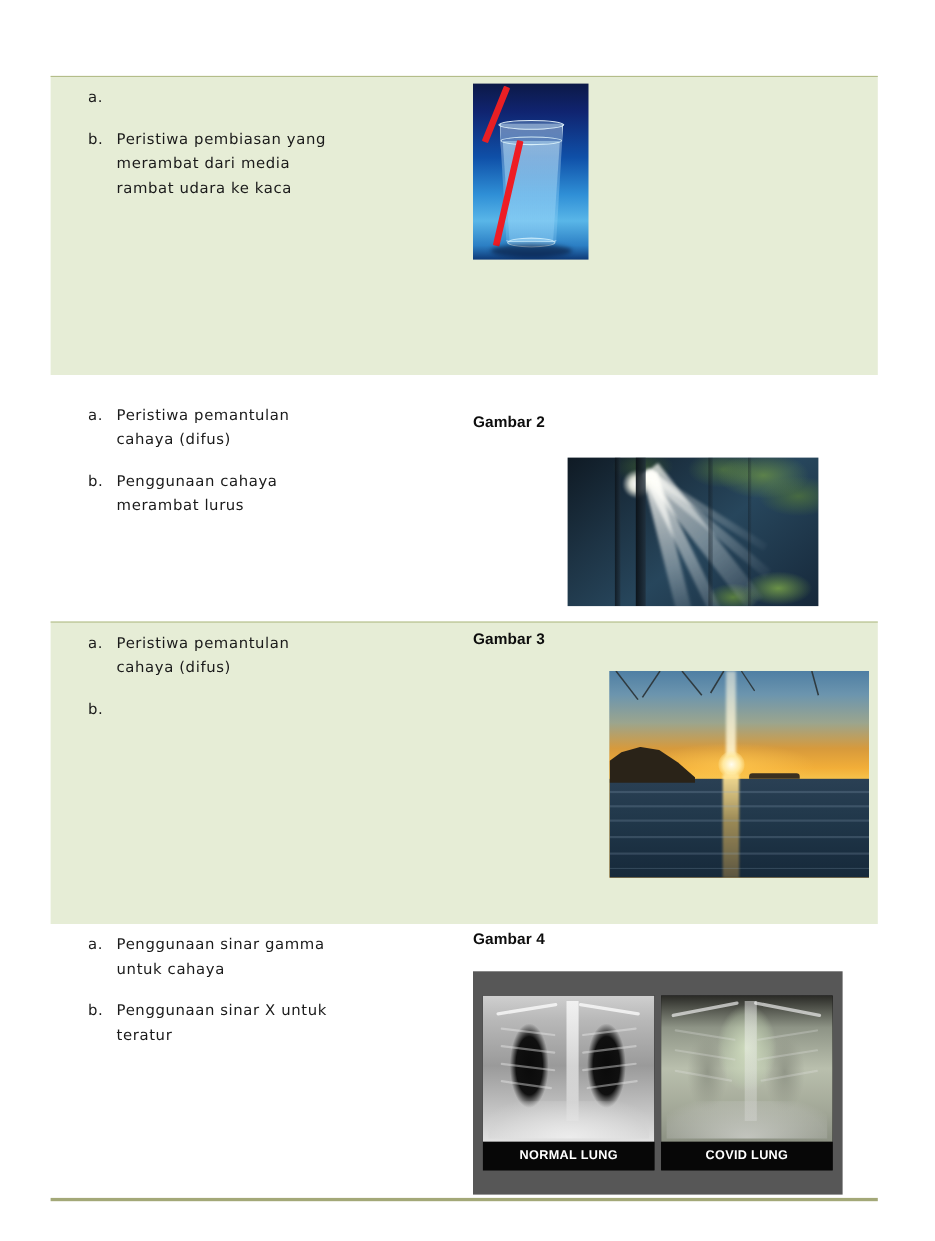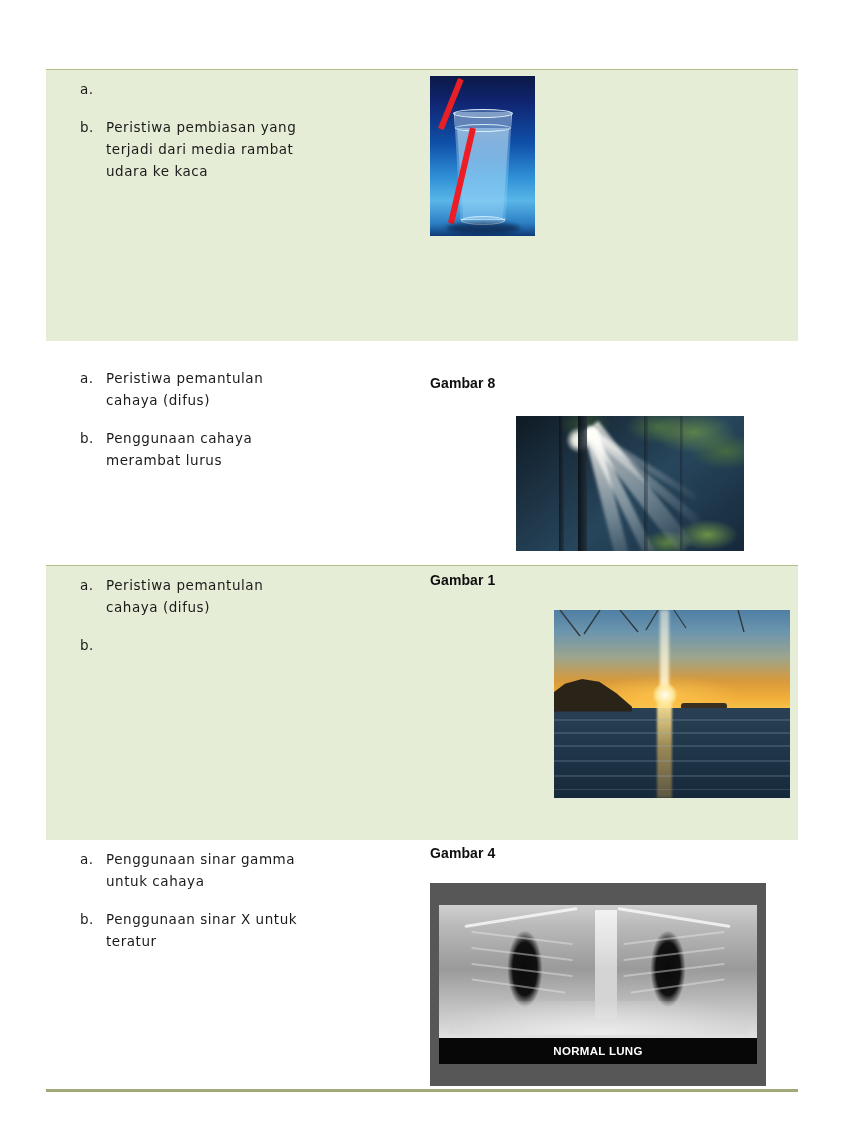--- a/index.html
+++ b/index.html
@@ -382,21 +382,21 @@
 <div class="page">
 
   <div class="row shaded" style="top:69px; height:272px;">
     <div class="row-inner">
       <div class="options">
         <div class="option">
           <span class="opt-marker">a.</span>
         </div>
         <div class="option">
           <span class="opt-marker">b.</span>
-          <span class="opt-text">Peristiwa pembiasan yang terjadi dari media rambat udara ke kaca</span>
+          <span class="opt-text">Peristiwa pembiasan yang merambat dari media rambat udara ke kaca</span>
         </div>
       </div>
 
       <div class="figure">
         <div class="fig-body">
           <div class="img-glass">
             <div class="straw-top"></div>
             <div class="glass-rim"></div>
             <div class="glass-body"></div>
             <div class="glass-water"></div>
@@ -417,21 +417,21 @@
           <span class="opt-marker">a.</span>
           <span class="opt-text">Peristiwa pemantulan cahaya (difus)</span>
         </div>
         <div class="option">
           <span class="opt-marker">b.</span>
           <span class="opt-text">Penggunaan cahaya merambat lurus</span>
         </div>
       </div>
 
       <div class="figure" style="top:34px;">
-        <div class="fig-caption">Gambar 8</div>
+        <div class="fig-caption">Gambar 2</div>
         <div class="fig-body" style="padding-left:86px; padding-top:15px;">
           <div class="img-forest">
             <div class="forest-canopy"></div>
             <div class="ray r3"></div>
             <div class="ray r2"></div>
             <div class="ray r1"></div>
             <div class="ray r4"></div>
             <div class="ray r5"></div>
             <div class="forest-sun"></div>
             <div class="trunk t1"></div>
@@ -450,21 +450,21 @@
         <div class="option">
           <span class="opt-marker">a.</span>
           <span class="opt-text">Peristiwa pemantulan cahaya (difus)</span>
         </div>
         <div class="option">
           <span class="opt-marker">b.</span>
         </div>
       </div>
 
       <div class="figure">
-        <div class="fig-caption">Gambar 1</div>
+        <div class="fig-caption">Gambar 3</div>
         <div class="fig-body" style="padding-left:124px; padding-top:12px;">
           <div class="img-sunset">
             <div class="sunset-sky"></div>
             <div class="sunset-wires">
               <svg width="236" height="42" viewBox="0 0 236 42">
                 <path d="M6,0 L26,26" stroke="#2f3a3f" stroke-width="1.4" fill="none"></path>
                 <path d="M46,0 L30,24" stroke="#2f3a3f" stroke-width="1.4" fill="none"></path>
                 <path d="M66,0 L84,22" stroke="#2f3a3f" stroke-width="1.4" fill="none"></path>
                 <path d="M104,0 L92,20" stroke="#2f3a3f" stroke-width="1.4" fill="none"></path>
                 <path d="M120,0 L132,18" stroke="#2f3a3f" stroke-width="1.2" fill="none"></path>
@@ -520,20 +520,35 @@
                 <div class="rib" style="left:58%; width:32%; top:24%; transform:rotate(-7deg);"></div>
                 <div class="rib" style="left:58%; width:32%; top:36%; transform:rotate(-7deg);"></div>
                 <div class="rib" style="left:58%; width:32%; top:48%; transform:rotate(-7deg);"></div>
                 <div class="rib" style="left:60%; width:30%; top:60%; transform:rotate(-8deg);"></div>
                 <div class="diaphragm"></div>
               </div>
               <div class="xray-label">NORMAL LUNG</div>
             </div>
 
 
+            <div class="xray">
+              <div class="xray-film film-covid">
+                <div class="spine" style="opacity:.55;"></div>
+                <div class="clavicle" style="left:6%;  width:40%; transform:rotate(-11deg); opacity:.8;"></div>
+                <div class="clavicle" style="left:54%; width:40%; transform:rotate(11deg); opacity:.8;"></div>
+                <div class="rib" style="left:8%;  width:36%; top:26%; transform:rotate(9deg);  opacity:.6;"></div>
+                <div class="rib" style="left:8%;  width:36%; top:40%; transform:rotate(9deg);  opacity:.6;"></div>
+                <div class="rib" style="left:8%;  width:34%; top:54%; transform:rotate(10deg); opacity:.6;"></div>
+                <div class="rib" style="left:56%; width:36%; top:26%; transform:rotate(-9deg); opacity:.6;"></div>
+                <div class="rib" style="left:56%; width:36%; top:40%; transform:rotate(-9deg); opacity:.6;"></div>
+                <div class="rib" style="left:58%; width:34%; top:54%; transform:rotate(-10deg);opacity:.6;"></div>
+                <div class="diaphragm" style="opacity:.6;"></div>
+              </div>
+              <div class="xray-label">COVID LUNG</div>
+            </div>
 
           </div>
         </div>
       </div>
     </div>
   </div>
 
   <div class="footer-rule"></div>
 
 </div>

